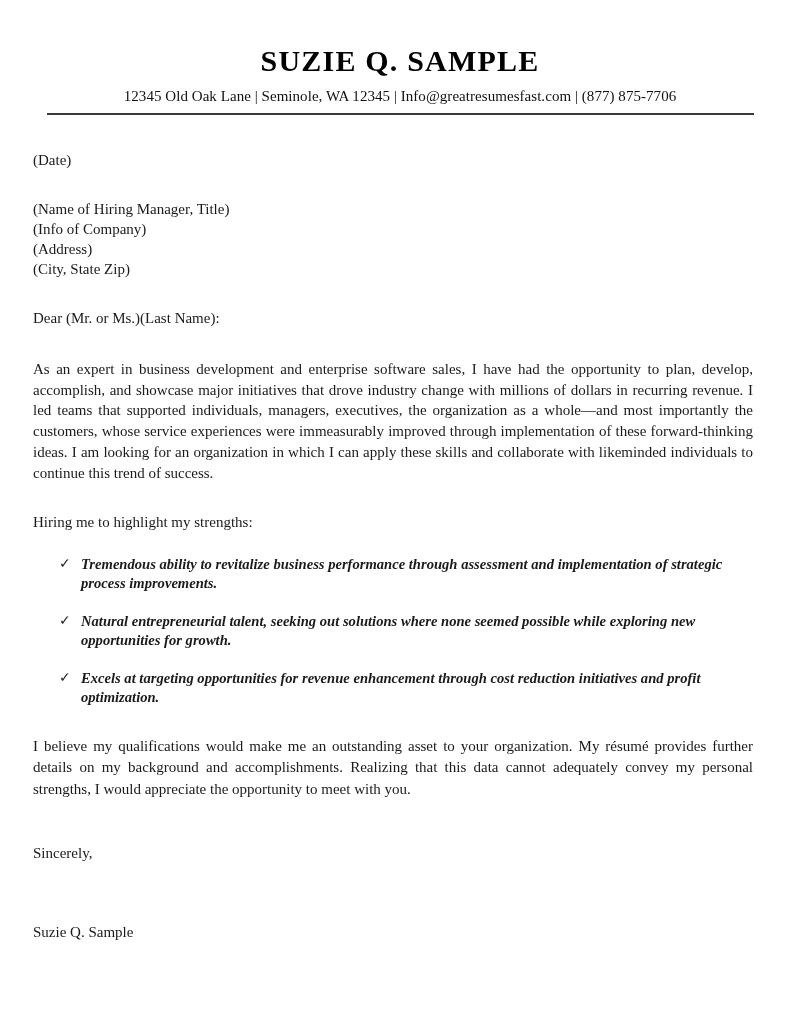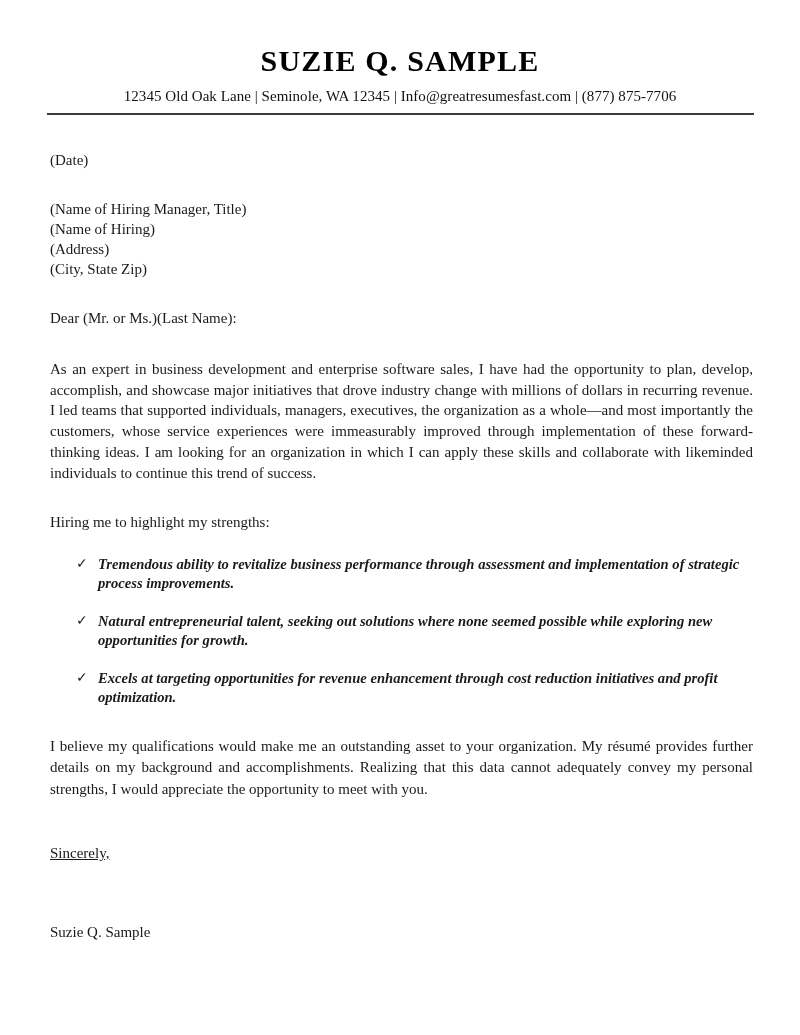--- a/index.html
+++ b/index.html
@@ -48,21 +48,21 @@
   }
   .letterhead-rule {
     margin: 7px 0 0 0;
     height: 2px;
     background: #3a3a3a;
     width: 707px;
   }
 
   
   .letter-body {
-    padding: 0 47px 0 50px;
+    padding: 0 47px 0 33px;
     font-size: 15px;
     line-height: 1.33;
   }
 
   .block-date {
     margin-top: 36px;
   }
   .recipient-block {
     margin-top: 29px;
   }
@@ -116,21 +116,20 @@
     font-weight: normal;
     font-style: normal;
     font-size: 14px;
     color: #222222;
     line-height: 1.34;
   }
 
   
   .signature-close {
     margin-top: 44px;
-    text-decoration: underline;
   }
   .signature-block {
     margin-top: 58px;
     line-height: 1.36;
   }
   .signature-line {
     line-height: 1.36;
   }
 </style>
 </head>
@@ -143,21 +142,21 @@
     <div class="letterhead-contact">12345 Old Oak Lane | Seminole, WA 12345 | Info@greatresumesfast.com | (877) 875-7706</div>
     <div class="letterhead-rule"></div>
   </header>
 
   <main class="letter-body">
 
     <div class="block-date">(Date)</div>
 
     <div class="recipient-block">
       <div class="recipient-line">(Name of Hiring Manager, Title)</div>
-      <div class="recipient-line">(Name of Hiring)</div>
+      <div class="recipient-line">(Info of Company)</div>
       <div class="recipient-line">(Address)</div>
       <div class="recipient-line">(City, State Zip)</div>
     </div>
 
     <div class="salutation">Dear (Mr. or Ms.)(Last Name):</div>
 
     <p class="para para-intro">As an expert in business development and enterprise software sales, I have had the opportunity to plan, develop, accomplish, and showcase major initiatives that drove industry change with millions of dollars in recurring revenue. I led teams that supported individuals, managers, executives, the organization as a whole—and most importantly the customers, whose service experiences were immeasurably improved through implementation of these forward-thinking ideas.  I am looking for an organization in which I can apply these skills and collaborate with likeminded individuals to continue this trend of success.</p>
 
     <p class="para para-transition">Hiring me to highlight my strengths:</p>
 

